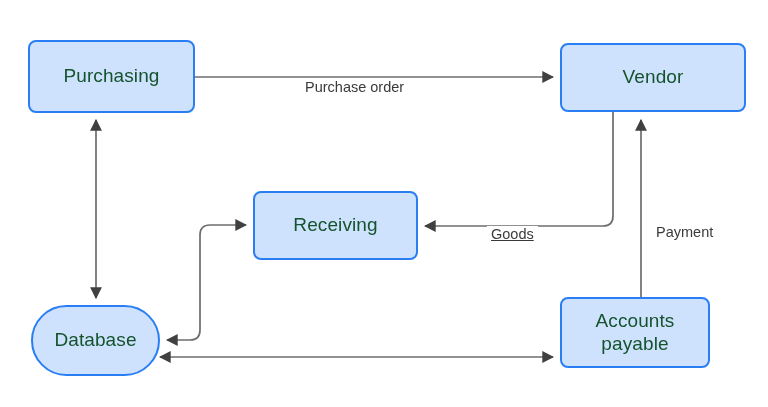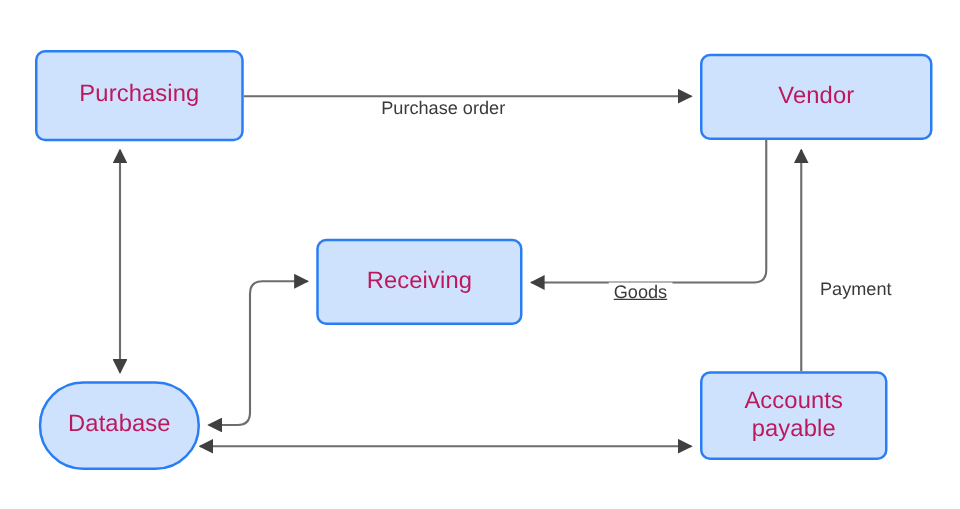--- a/index.html
+++ b/index.html
@@ -26,21 +26,21 @@
   }
   .node {
     position: absolute;
     box-sizing: border-box;
     background: #cfe2fd;
     border: 2px solid #2a7ef4;
     display: flex;
     align-items: center;
     justify-content: center;
     text-align: center;
-    color: #be185d;
+    color: #14532d;
     font-size: 19px;
     line-height: 1.18;
     letter-spacing: 0.1px;
     border-radius: 8px;
   }
   .node.pill {
     border-radius: 999px;
   }
   .node-label {
     display: block;

